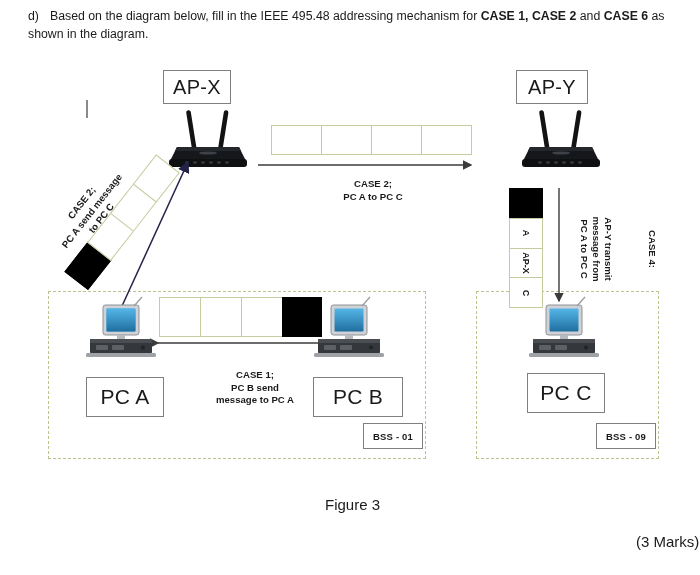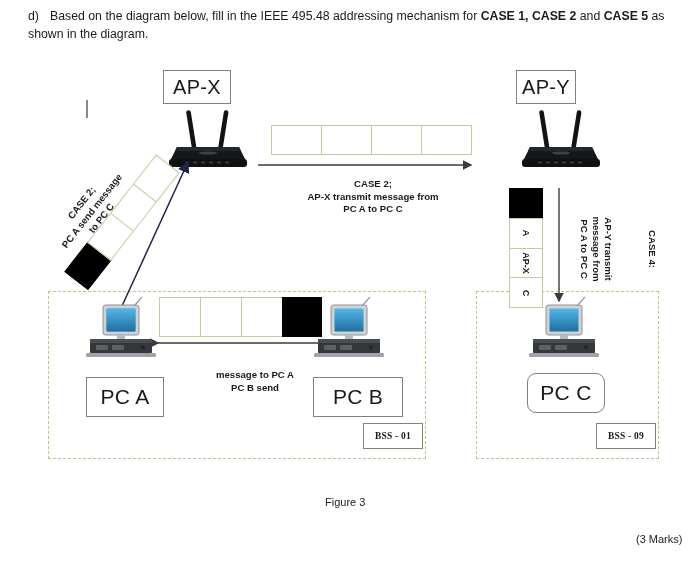--- a/index.html
+++ b/index.html
@@ -39,21 +39,21 @@
     border: 1.6px solid #808080;
     background: #ffffff;
     display: flex;
     align-items: center;
     justify-content: center;
     box-sizing: border-box;
     color: #1a1a1a;
   }
   .ap-label { font-size: 20px; letter-spacing: .3px; }
   .pc-label { font-size: 21px; letter-spacing: .3px; text-align: center; }
-  .bss-label { font-size: 9.5px; font-weight: bold; letter-spacing: .2px; font-family: Liberation Serif, serif; }
+  .bss-label { font-size: 9.5px; font-weight: bold; letter-spacing: .2px; }
 
   
   .bss-region {
     border: 1.4px dashed #b9c48e;
     box-sizing: border-box;
     background: transparent;
   }
 
   
   .frame-strip { display: flex; box-sizing: border-box; }
@@ -88,36 +88,36 @@
   .case-caption {
     font-size: 9.6px;
     font-weight: bold;
     line-height: 12.6px;
     text-align: center;
     color: #1a1a1a;
     white-space: nowrap;
   }
 
   
-  .footer-text { font-size: 11px; color: #1b1b1b; }
+  .footer-text { font-size: 15px; color: #1b1b1b; }
 
   
   #text-caret {
     width: 2px; height: 18px;
     background: #8a8a8a;
   }
 
   svg { display: block; overflow: visible; }
 </style>
 </head>
 <body>
 
 <div class="abs" id="question">
   <span class="qlabel">d)</span>
-  <span class="qbody"><span>Based on the diagram below, fill in the IEEE 495.48 addressing mechanism for </span><span class="b">CASE 1, CASE 2</span><span> and </span><span class="b">CASE 5</span><span> as shown in the diagram.</span></span>
+  <span class="qbody"><span>Based on the diagram below, fill in the IEEE 495.48 addressing mechanism for </span><span class="b">CASE 1, CASE 2</span><span> and </span><span class="b">CASE 6</span><span> as shown in the diagram.</span></span>
 </div>
 
 <div class="abs" id="text-caret" style="left:86px; top:100px;"></div>
 
 <div class="abs bss-region" style="left:48px; top:291px; width:378px; height:168px;"></div>
 <div class="abs bss-region" style="left:476px; top:291px; width:183px; height:168px;"></div>
 
 <div class="abs labelbox ap-label" style="left:163px; top:70px; width:68px; height:34px;">
   <span>AP-X</span>
 </div>
@@ -137,21 +137,21 @@
     <rect x="30" y="57.5" width="4" height="2" rx="1"></rect>
     <rect x="38" y="57.5" width="4" height="2" rx="1"></rect>
     <rect x="46" y="57.5" width="4" height="2" rx="1"></rect>
     <rect x="54" y="57.5" width="4" height="2" rx="1"></rect>
     <rect x="62" y="57.5" width="4" height="2" rx="1"></rect>
     <rect x="70" y="57.5" width="4" height="2" rx="1"></rect>
   </g>
   <ellipse cx="53" cy="49" rx="9" ry="1.6" fill="#3d4249"></ellipse>
 </svg>
 
-<div class="abs labelbox ap-label" style="left:516px; top:70px; width:60px; height:34px;">
+<div class="abs labelbox ap-label" style="left:516px; top:70px; width:72px; height:34px;">
   <span>AP-Y</span>
 </div>
 
 <svg class="abs" style="left:508px; top:104px;" width="100" height="72">
   <g fill="#111315">
     <rect x="34" y="6" width="4.6" height="40" rx="2.3" transform="rotate(-9 36 26)"></rect>
     <rect x="66" y="6" width="4.6" height="40" rx="2.3" transform="rotate(9 68 26)"></rect>
   </g>
   <path d="M14 59 L22 43 L84 43 L92 59 Z" fill="#15171a"></path>
   <rect x="14" y="55" width="78" height="8" rx="3" fill="#0e1012"></rect>
@@ -178,21 +178,20 @@
   <defs>
     <marker id="arrowR" markerWidth="7" markerHeight="7" refX="6" refY="3.5" orient="auto">
       <path d="M0,0 L7,3.5 L0,7 z" fill="#3b3b3b"></path>
     </marker>
   </defs>
   <line x1="3" y1="7" x2="216" y2="7" stroke="#3b3b3b" stroke-width="1.4" marker-end="url(#arrowR)"></line>
 </svg>
 
 <div class="abs case-caption" style="left:283px; top:178px; width:180px;">
   <div>CASE 2;</div>
-  <div>AP-X transmit message from</div>
   <div>PC A to PC C</div>
 </div>
 
 <div class="abs frame-strip vert" style="left:509px; top:188px; width:34px; height:120px;">
   <div class="cell filled" style="height:31px;"></div>
   <div class="cell" style="height:31px;">
     <span class="cell-text">A</span>
   </div>
   <div class="cell" style="height:31px;">
     <span class="cell-text">AP-X</span>
@@ -257,22 +256,23 @@
 <svg class="abs" style="left:152px; top:336px;" width="240" height="14">
   <defs>
     <marker id="arrowL" markerWidth="7" markerHeight="7" refX="1" refY="3.5" orient="auto">
       <path d="M7,0 L0,3.5 L7,7 z" fill="#3b3b3b"></path>
     </marker>
   </defs>
   <line x1="228" y1="7" x2="6" y2="7" stroke="#3b3b3b" stroke-width="1.4" marker-end="url(#arrowL)"></line>
 </svg>
 
 <div class="abs case-caption" style="left:185px; top:369px; width:140px;">
+  <div>CASE 1;</div>
+  <div>PC B send</div>
   <div>message to PC A</div>
-  <div>PC B send</div>
 </div>
 
 <svg class="abs" style="left:84px; top:303px;" width="78" height="56">
 
   <rect x="19" y="2" width="36" height="30" rx="2.5" fill="#cfd2d6" stroke="#8d9196" stroke-width="1"></rect>
   <rect x="22.5" y="5.5" width="29" height="23" rx="1" fill="#3f9fd8"></rect>
   <linearGradient id="scrA" x1="0" y1="0" x2="0" y2="1">
     <stop offset="0" stop-color="#55b6e8"></stop>
       <stop offset="1" stop-color="#1f6f9f"></stop>
   </linearGradient>
@@ -321,21 +321,21 @@
   <rect x="22.5" y="5.5" width="29" height="23" rx="1" fill="url(#scrC)"></rect>
   <rect x="33" y="32" width="8" height="4" fill="#b7bbc0"></rect>
   <line x1="50" y1="3" x2="58" y2="-6" stroke="#9a9ea3" stroke-width="1.3"></line>
   <rect x="6" y="36" width="62" height="15" rx="2" fill="#34373b"></rect>
   <rect x="6" y="36" width="62" height="4" fill="#4a4e53"></rect>
   <rect x="12" y="42" width="12" height="5" rx="1" fill="#5d6165"></rect>
   <rect x="28" y="42" width="12" height="5" rx="1" fill="#5d6165"></rect>
   <circle cx="59" cy="44.5" r="2" fill="#222427"></circle>
   <rect x="2" y="50" width="70" height="4" rx="1.5" fill="#9fa3a8"></rect>
 </svg>
-<div class="abs labelbox pc-label" style="left:527px; top:373px; width:78px; height:40px;border-radius:9px;">
+<div class="abs labelbox pc-label" style="left:527px; top:373px; width:78px; height:40px;">
   <span>PC C</span>
 </div>
 
 <div class="abs labelbox bss-label" style="left:363px; top:423px; width:60px; height:26px;">
   <span>BSS - 01</span>
 </div>
 <div class="abs labelbox bss-label" style="left:596px; top:423px; width:60px; height:26px;">
   <span>BSS - 09</span>
 </div>
 

